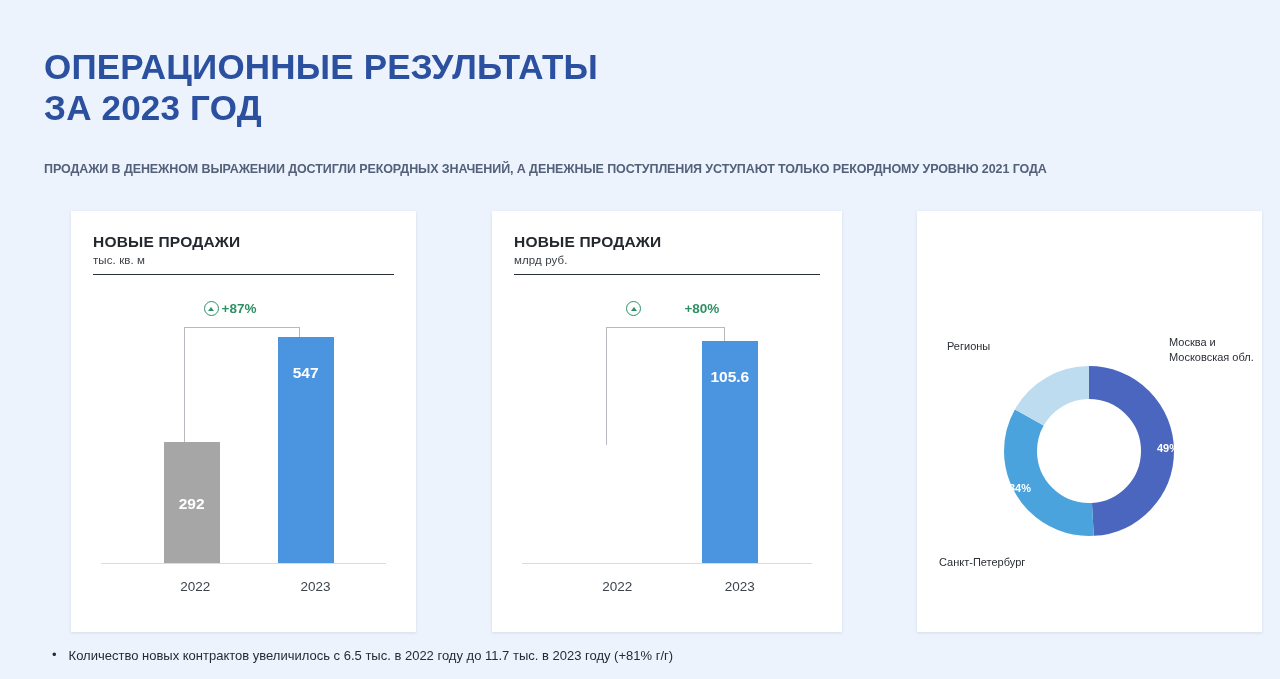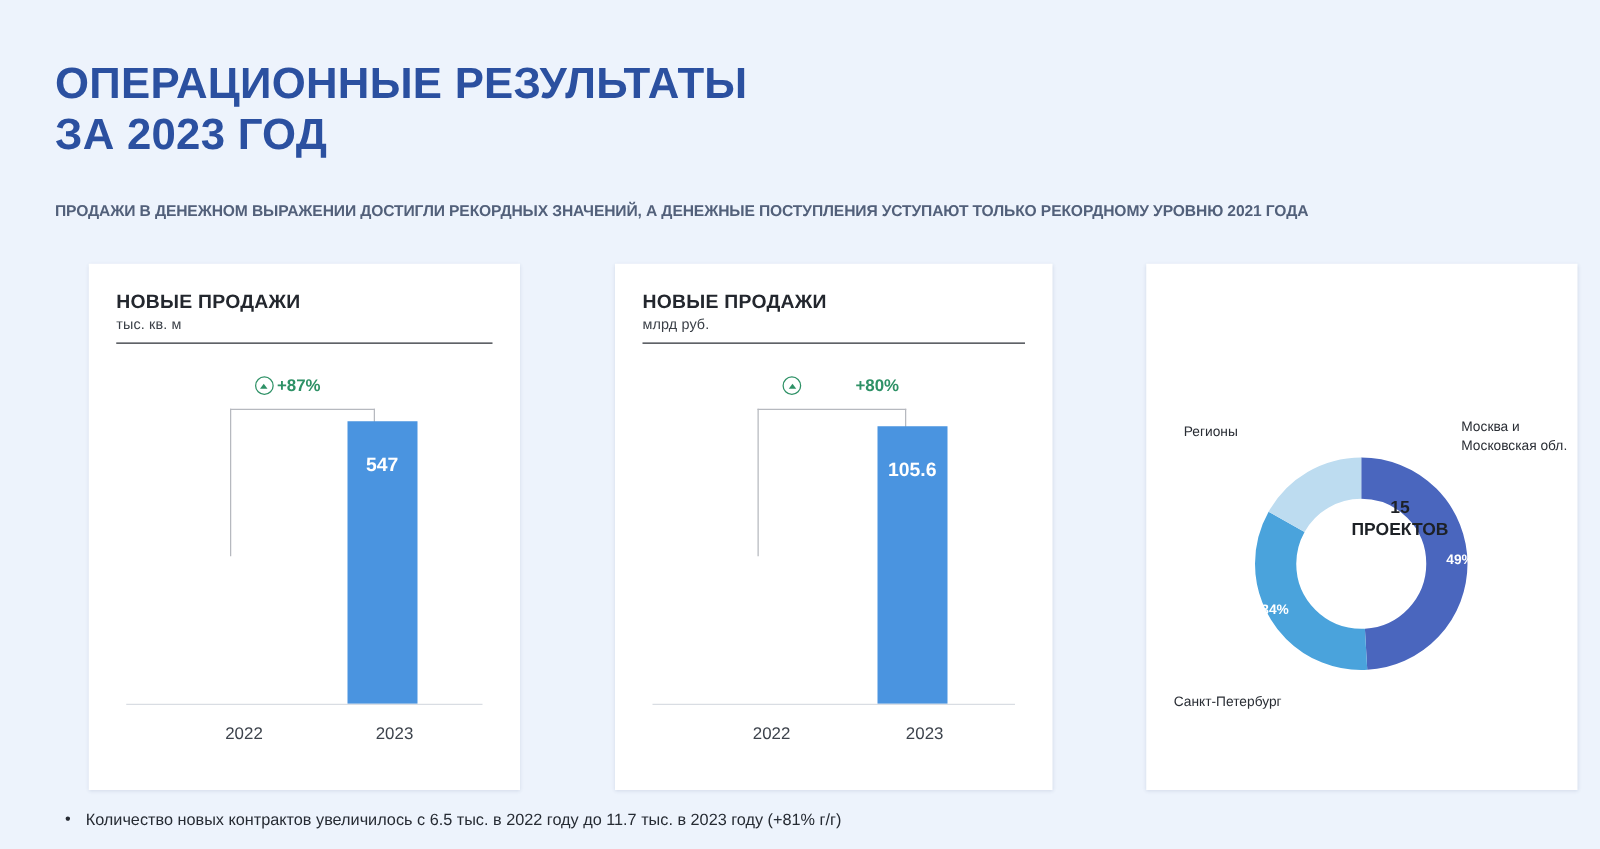--- a/index.html
+++ b/index.html
@@ -272,20 +272,25 @@
         <div class="growth-badge" style="left:36%; top:12px;">
           <span class="circle-up">
               <i></i>
             </span>
           <span>+87%</span>
         </div>
 
         <div class="connector" style="left:29%; top:38px; width:41%; height:118px;"></div>
         <div class="arrow-head" style="left:calc(70% - 4px); top:150px;"></div>
 
+        <div class="bar-col col-1">
+          <div class="bar gray" style="height:121px;">
+            <span class="bar-value">292</span>
+          </div>
+        </div>
         <div class="bar-col col-2">
           <div class="bar blue" style="height:226px;">
             <span class="bar-value">547</span>
           </div>
         </div>
 
         <div class="axis-line"></div>
       </div>
 
       <div class="tick-label t1">2022</div>
@@ -333,24 +338,20 @@
       <svg class="donut-svg" width="320" height="300" viewBox="0 0 320 300">
 
         <circle cx="160" cy="150" r="68.5" fill="none" stroke="#4a66be" stroke-width="33" stroke-dasharray="210.9 219.6" stroke-dashoffset="0" transform="rotate(-90 160 150)"></circle>
 
         <circle cx="160" cy="150" r="68.5" fill="none" stroke="#4aa3dc" stroke-width="33" stroke-dasharray="146.4 284.1" stroke-dashoffset="-210.9" transform="rotate(-90 160 150)"></circle>
 
         <circle cx="160" cy="150" r="68.5" fill="none" stroke="#bddcf0" stroke-width="33" stroke-dasharray="73.2 357.3" stroke-dashoffset="-357.3" transform="rotate(-90 160 150)"></circle>
       </svg>
 
       <div class="donut-center">
-        <div class="donut-center-text">
-          <span>15</span><br>
-          <span>ПРОЕКТОВ</span>
-        </div>
 
         <span class="slice-pct" style="left:240px; top:145px;">49%</span>
         <span class="slice-pct" style="left:92px;  top:185px;">34%</span>
         <span class="slice-pct" style="left:128px; top:47px;">17%</span>
 
         <span class="slice-label" style="left:252px; top:38px;">Москва и
 Московская обл.</span>
         <span class="slice-label" style="left:22px;  top:258px;">Санкт-Петербург</span>
         <span class="slice-label" style="left:30px;  top:42px;">Регионы</span>
       </div>

